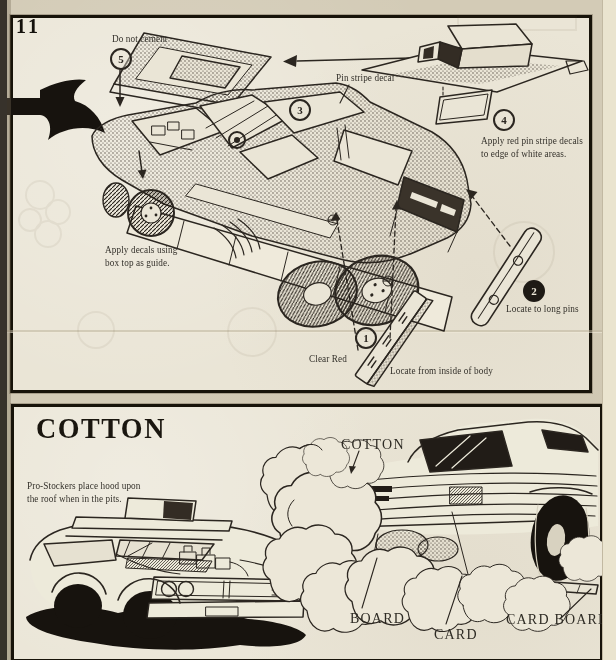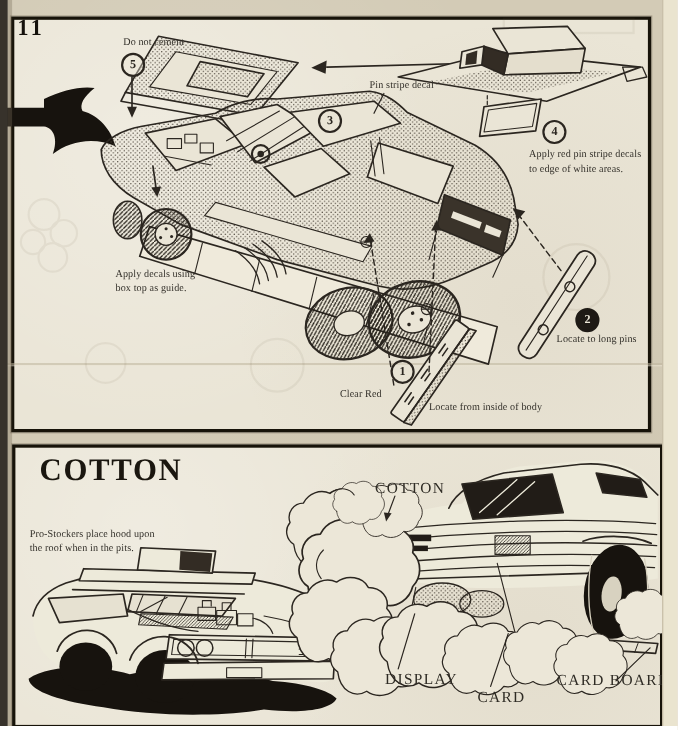--- a/index.html
+++ b/index.html
@@ -315,17 +315,17 @@
   <div class="txt" style="left:309px;top:353px;">Clear Red</div>
   <div class="txt" style="left:390px;top:365px;">Locate from inside of body</div>
 
   <div class="display-title">COTTON</div>
   <div class="txt" style="left:27px;top:480px;">
     <div>Pro-Stockers place hood upon</div>
     <div>the roof when in the pits.</div>
   </div>
 
   <div class="bottom-label" style="left:341px;top:437px;">COTTON</div>
-  <div class="bottom-label" style="left:350px;top:611px;">DISPLAY</div>
+  <div class="bottom-label" style="left:350px;top:611px;">BOARD</div>
   <div class="bottom-label" style="left:434px;top:627px;">CARD</div>
   <div class="bottom-label" style="left:506px;top:612px;">CARD BOARD</div>
 
 </div>
 
 </body></html>

